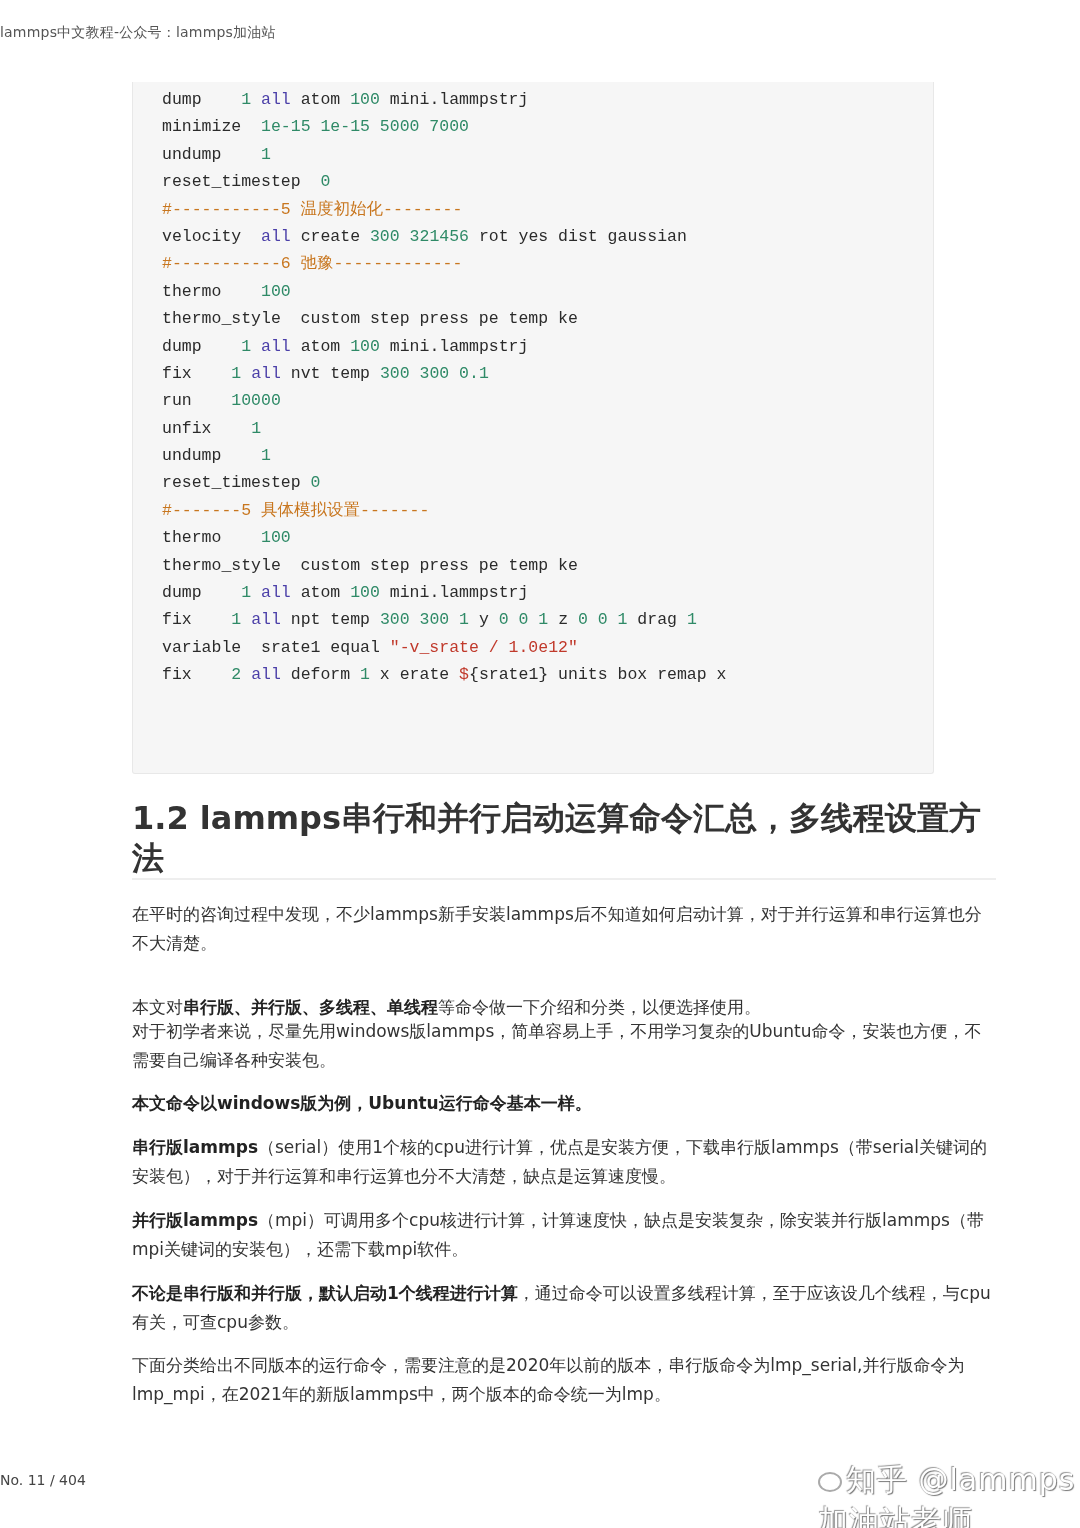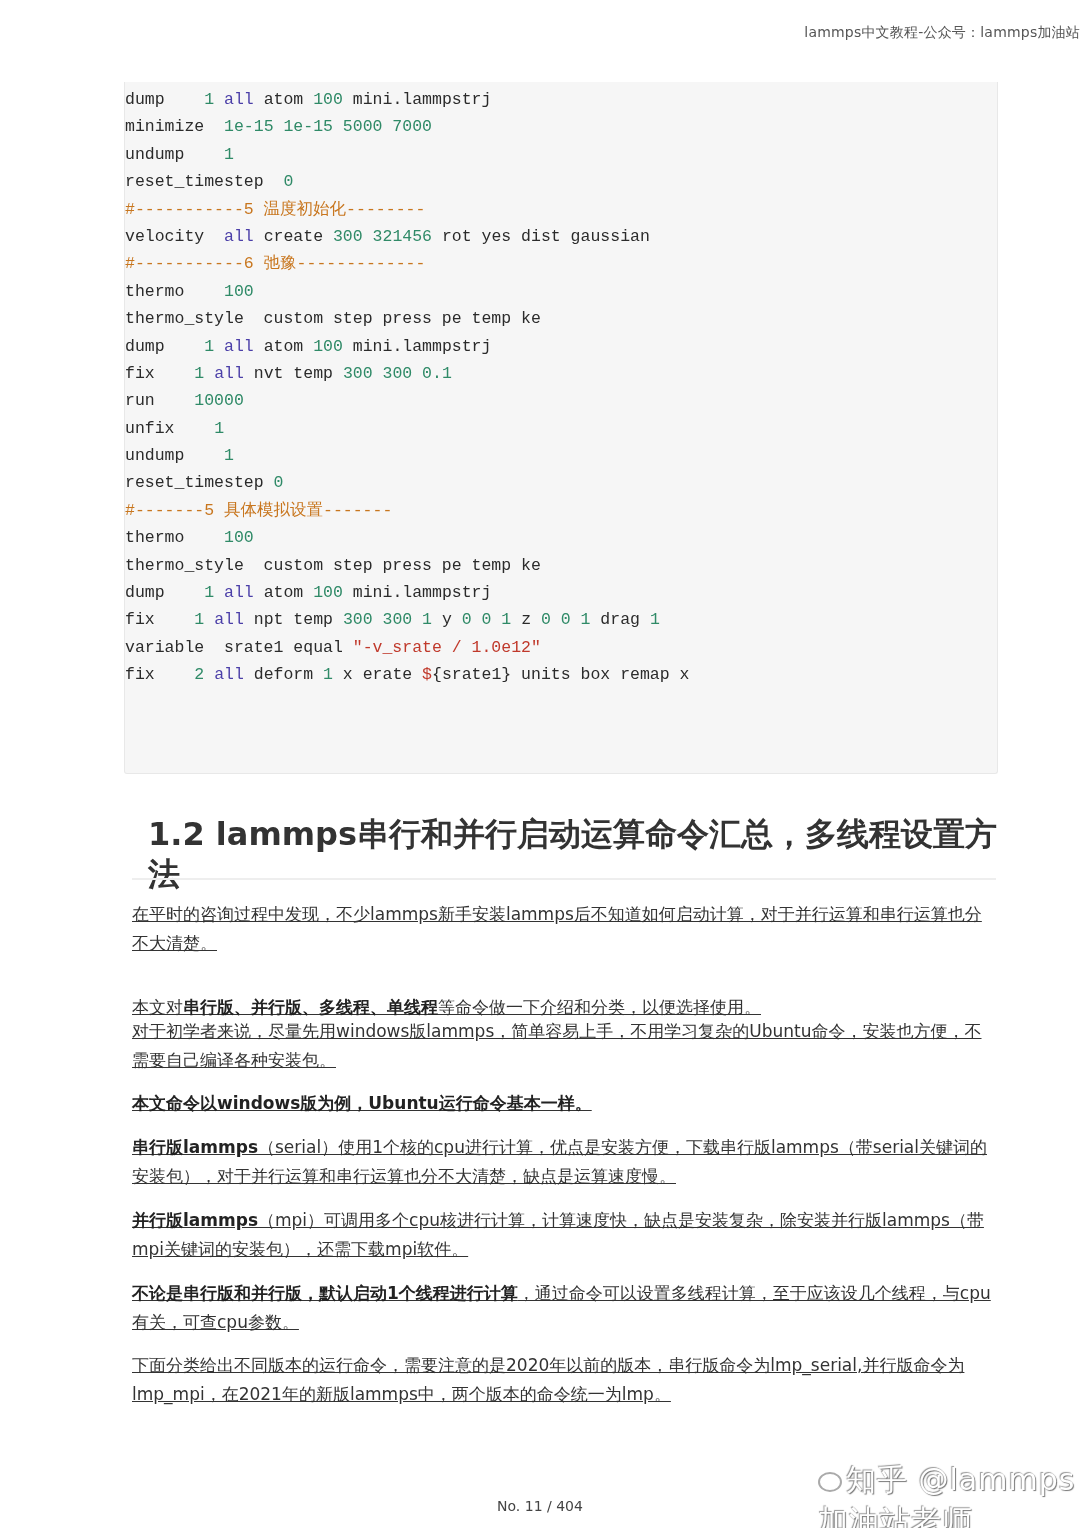--- a/index.html
+++ b/index.html
@@ -1,38 +1,38 @@
 <!DOCTYPE html>
 <html><head>
   <meta charset="utf-8">
   <style>
     html, body { margin: 0; padding: 0; background: #ffffff; }
     body { width: 1080px; height: 1528px; position: relative; overflow: hidden;
            font-family: "DejaVu Sans", "Liberation Sans", sans-serif; color: #333; }
-    .running-header { position: absolute; top: 24px; left: 0; width: 1080px; text-align: right;
+    .running-header { position: absolute; top: 24px; left: 0; width: 1080px; text-align: left;
            font-size: 14px; color: #555; letter-spacing: 0.2px; }
-    .code-block { position: absolute; left: 124px; top: 82px; width: 874px; height: 692px;
+    .code-block { position: absolute; left: 132px; top: 82px; width: 802px; height: 692px;
            background: #f6f6f6; border: 1px solid #e8e8e8; border-top: none; border-radius: 0 0 3px 3px;
-           box-sizing: border-box; padding: 4px 0 0 0;
+           box-sizing: border-box; padding: 4px 0 0 29px;
            font-family: "Liberation Mono", "DejaVu Sans Mono", monospace; font-size: 16.5px; }
     .code-line { height: 27.4px; line-height: 27.4px; white-space: pre; color: #222; }
     .tok-kw { color: #2b2b2b; }
     .tok-grp { color: #4b3fa8; }
     .tok-num { color: #2f8a67; }
     .tok-cmt { color: #c8761e; }
     .tok-str { color: #c0392b; }
     .tok-var { color: #c0392b; }
-    .section-title { position: absolute; left: 132px; top: 798px; width: 862px; margin: 16px;
+    .section-title { position: absolute; left: 132px; top: 798px; width: 862px; margin: 0;
            font-size: 32px; font-weight: bold; line-height: 40px; color: #333; }
     .title-rule { position: absolute; left: 132px; top: 878px; width: 864px; height: 2px; background: #eeeeee; }
     .para { position: absolute; left: 132px; width: 864px; margin: 0; font-size: 17px;
-           line-height: 29px; color: #333; text-decoration: underline; }
+           line-height: 29px; color: #333; }
     .para b { font-weight: bold; color: #222; }
-    .page-number { position: absolute; top: 1472px; left: 0; width: 1080px; text-align: center;
-           font-size: 14px; color: #444; margin-top: 26px; }
+    .page-number { position: absolute; top: 1472px; left: 0; width: 1080px; 
+           font-size: 14px; color: #444; }
     .watermark { position: absolute; left: 818px; top: 1460px; font-size: 30px; color: #ffffff;
            text-shadow: 1px 1px 1px #777, -1px -1px 1px #999; letter-spacing: 1px; }
     .wm-bubble { display: inline-block; width: 20px; height: 16px; border: 2px solid #aaa; border-radius: 50%;
            margin-right: 4px; vertical-align: middle; }
   </style>
 </head>
 <body>
 
 <div class="running-header">lammps中文教程-公众号：lammps加油站</div>
 

